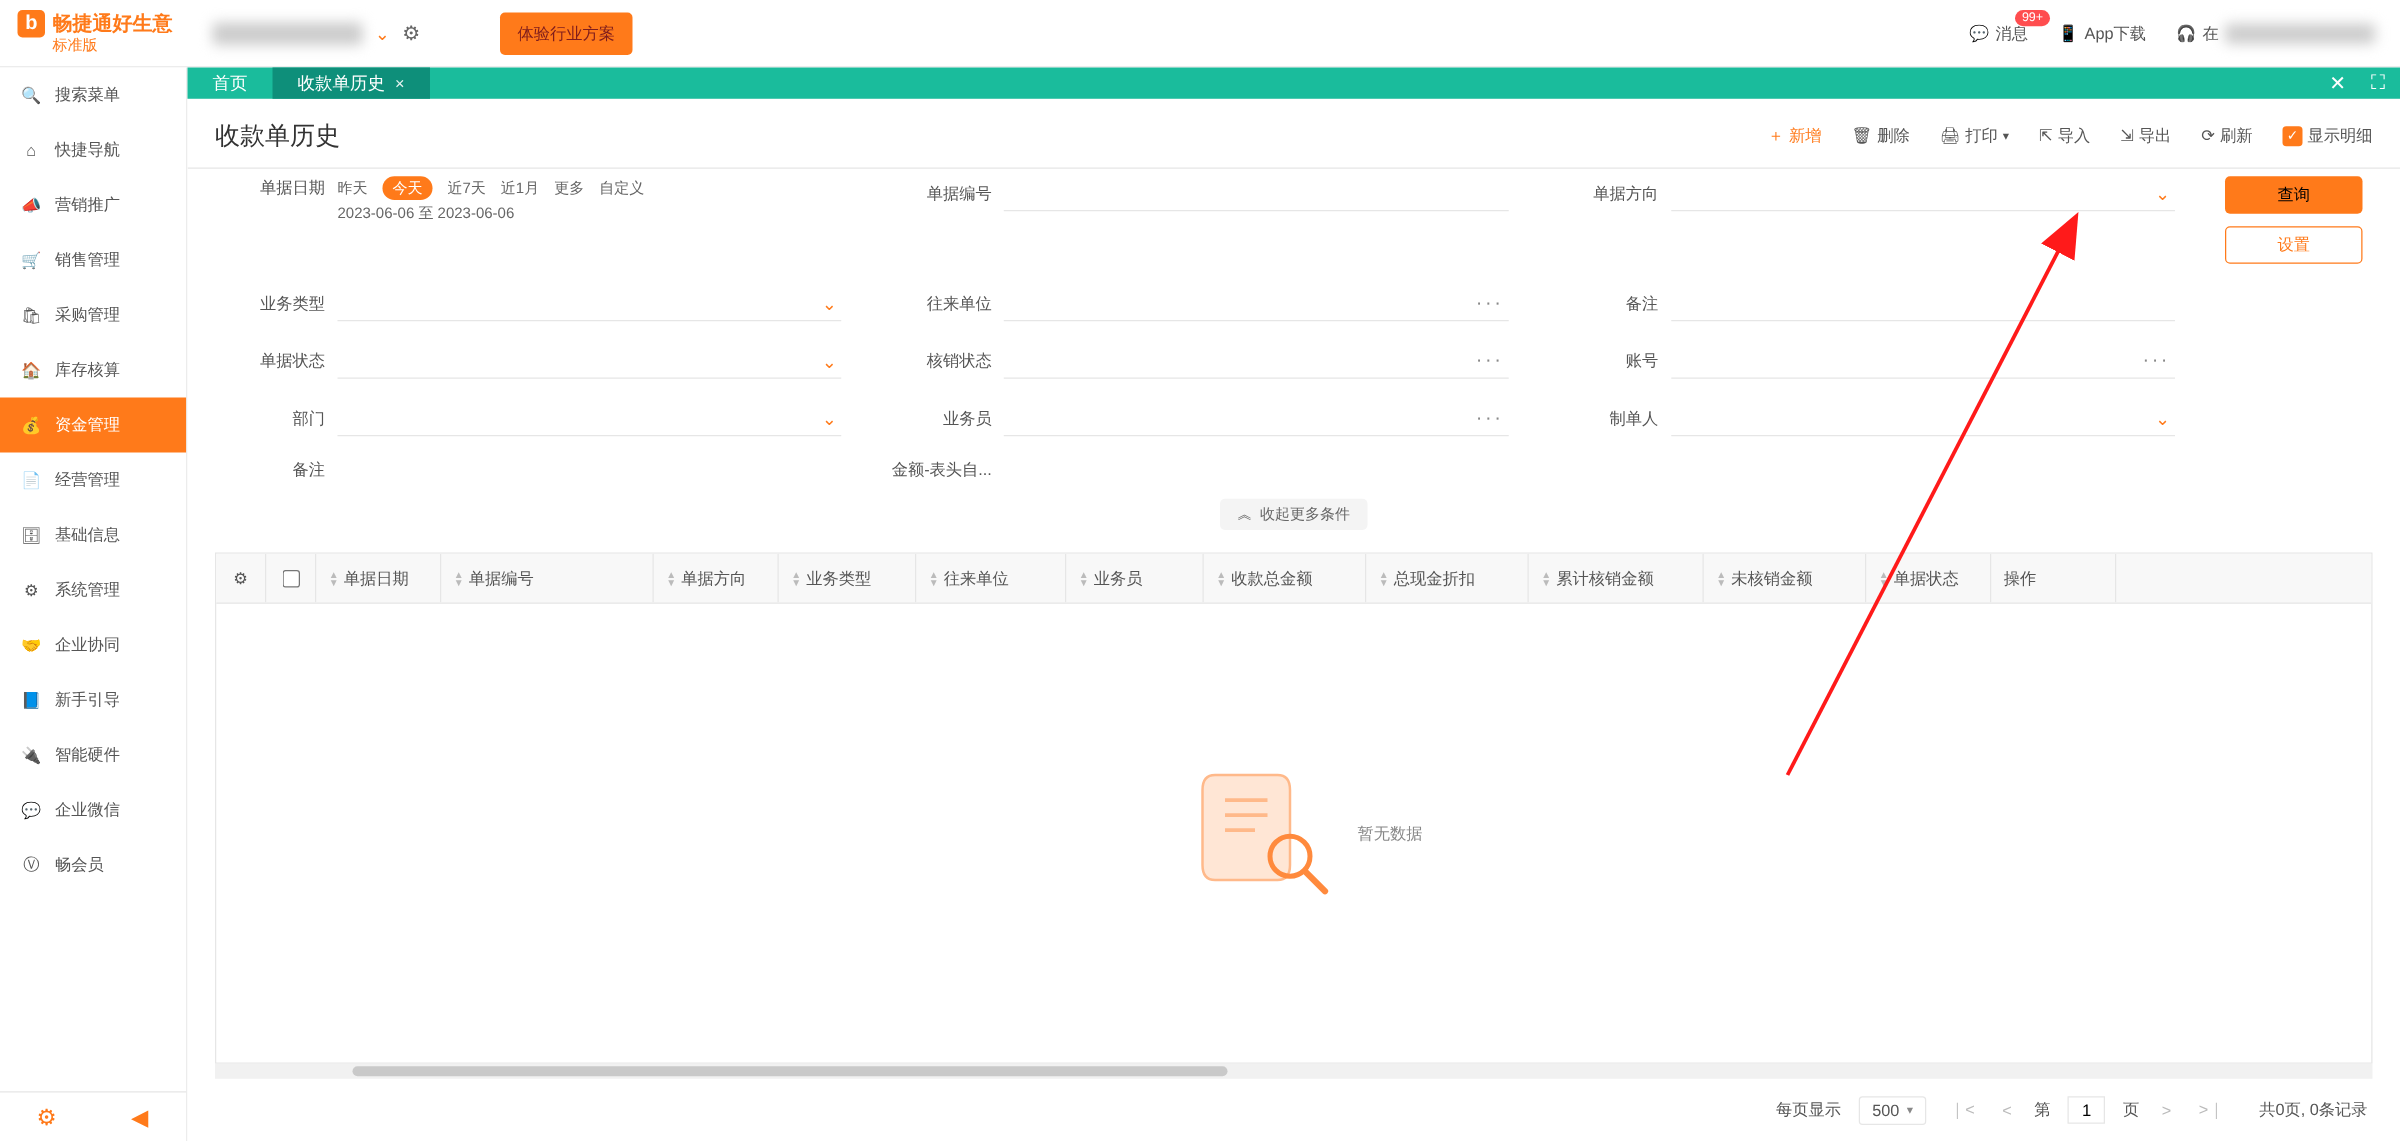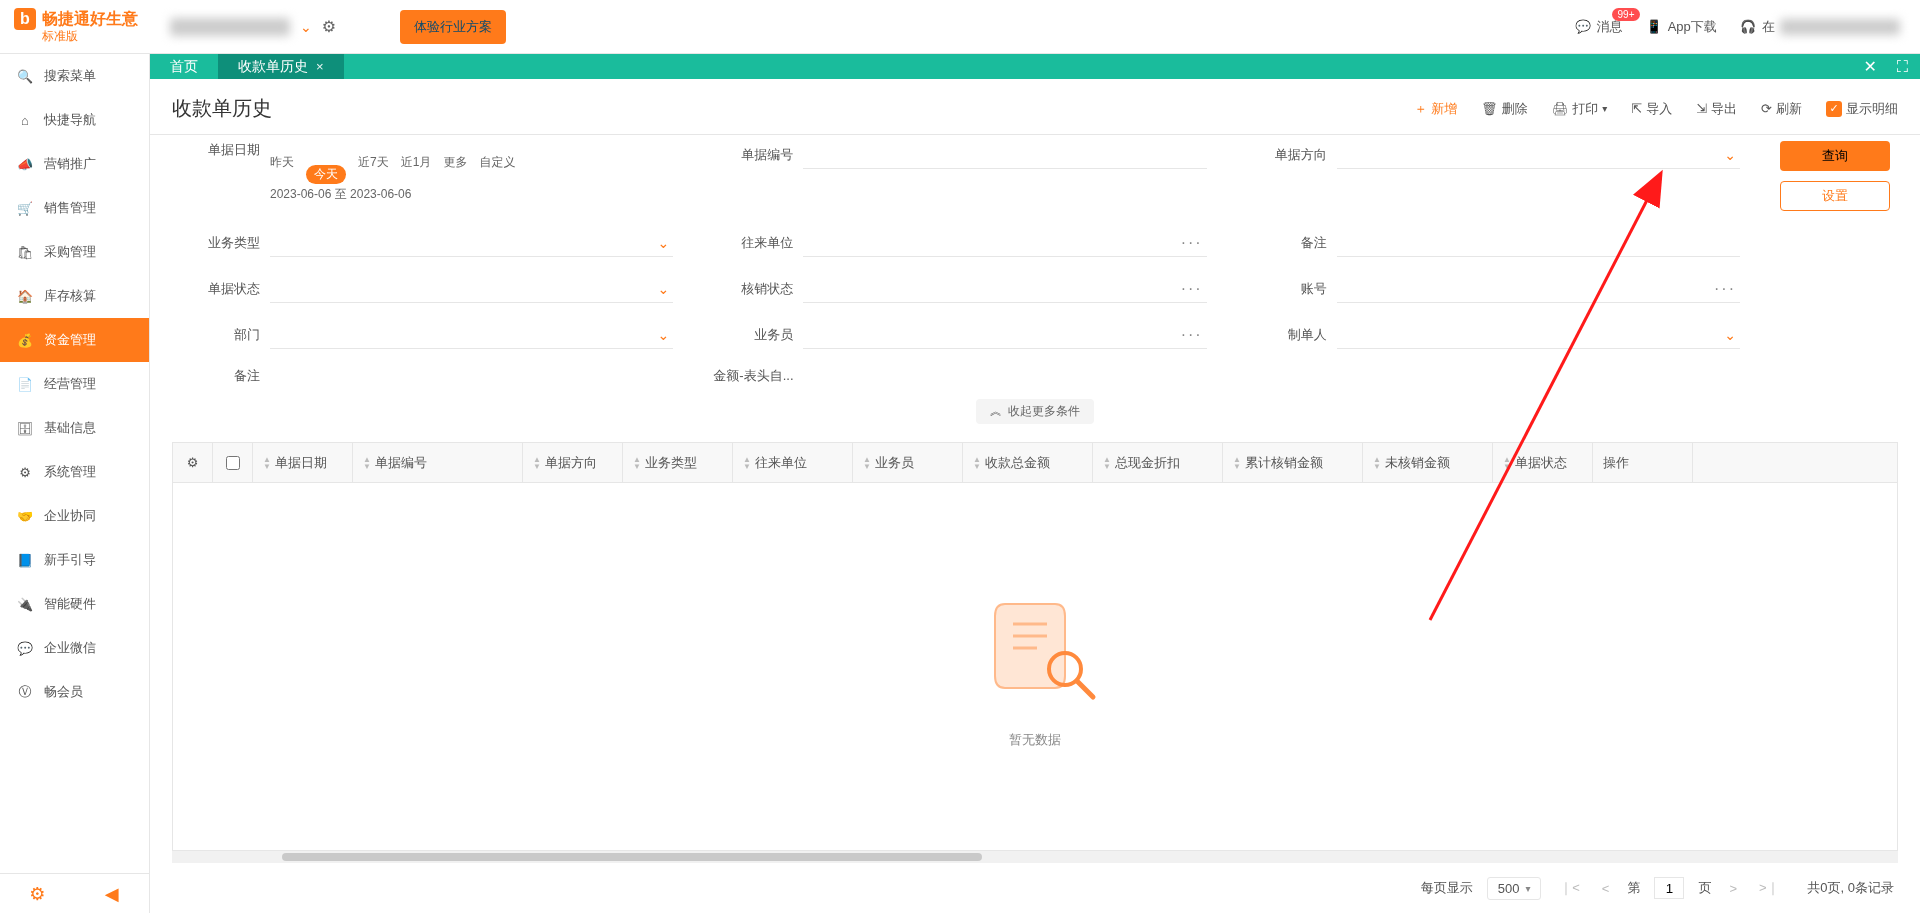--- a/index.html
+++ b/index.html
@@ -25,21 +25,21 @@
   .logo-b {
     width: 22px; height: 22px; border-radius: 4px; background: var(--orange); color: #fff;
     display: flex; align-items: center; justify-content: center; font-weight: 800;
   }
   .logo-sub { color: var(--orange); font-size: 12px; margin-top: -2px; margin-left: 28px; }
   .company-box { flex: 0 0 230px; display: flex; align-items: center; gap: 10px; padding-left: 20px; }
   .company-blur { filter: blur(5px); background: #ccc; color: #999; border-radius: 3px; width: 120px; height: 18px; }
   .chev-down { color: var(--orange); font-size: 14px; }
   .gear { color: #666; font-size: 16px; }
   .trial-btn {
-    margin-left: 20px; background: var(--orange-btn); color: #0c4a6e; border: none;
+    margin-left: 20px; background: var(--orange-btn); color: #7f1d1d; border: none;
     padding: 8px 14px; border-radius: 4px; font-size: 13px; cursor: pointer;
   }
   .header-right { margin-left: auto; display: flex; align-items: center; gap: 24px; padding-right: 20px; color: #555; font-size: 13px; }
   .hr-item { display: flex; align-items: center; gap: 5px; cursor: pointer; position: relative; }
   .badge99 {
     position: absolute; top: -10px; right: -18px; background: #ff4d4f; color: #fff;
     border-radius: 10px; font-size: 10px; padding: 1px 6px;
   }
   .user-blur { filter: blur(5px); background: #ccc; height: 16px; width: 120px; border-radius: 3px; }
 
@@ -95,41 +95,41 @@
   .flabel { width: 90px; text-align: right; color:#555; padding-right:10px; font-size:13px; flex-shrink:0; }
   .fcontrol { flex:1; border-bottom:1px solid var(--border); height:28px; display:flex; align-items:center; position:relative; }
   .fcontrol .chev { position:absolute; right:4px; color: var(--orange); font-size:14px; }
   .fcontrol .dots { position:absolute; right:4px; color: #888; font-size:16px; letter-spacing:2px; }
   .action-col { display:flex; flex-direction:column; gap:10px; align-items:stretch; }
   .btn-search { background: var(--orange-btn); color:#000000; border:none; border-radius:4px; padding:6px 0; cursor:pointer; font-size:13px; }
   .btn-set { background:#fff; color: var(--orange); border:1px solid var(--orange); border-radius:4px; padding:5px 0; cursor:pointer; font-size:13px; }
 
   .date-presets { display:flex; align-items:center; gap:12px; font-size:12px; color:#666; flex-wrap:wrap; }
   .date-presets .pill { cursor:pointer; }
-  .date-presets .pill.active { background: var(--orange); color:#fff; border-radius:10px; padding:1px 8px;margin-top:24px; }
+  .date-presets .pill.active { background: var(--orange); color:#fff; border-radius:10px; padding:1px 8px; }
   .date-range { font-size:12px; color:#666; margin-top:2px; }
 
   .collapse-bar { text-align:center; margin-top:14px; }
   .collapse-btn {
     display:inline-flex; align-items:center; gap:6px; background:#f4f4f4; border-radius:4px;
     padding:4px 14px; color:#666; font-size:12px; cursor:pointer;
   }
 
   
   .table-wrap { margin: 10px 22px 0 22px; border:1px solid var(--border); flex:1; display:flex; flex-direction:column; min-height:0; }
   .thead {
     display:flex; align-items:center; height:40px; background:#f8f8f8; border-bottom:1px solid var(--border);
     overflow:hidden; flex-shrink:0;
   }
   .th { display:flex; align-items:center; justify-content:flex-start; padding:0 10px; color:#555; font-size:13px; border-right:1px solid var(--border); height:100%; flex-shrink:0; position:relative; }
   .th .sort { display:inline-flex; flex-direction:column; margin-right:4px; font-size:8px; line-height:7px; color:#bbb; }
   .th-gear { width:40px; justify-content:center; cursor:pointer; }
   .th-check { width:40px; justify-content:center; }
   .th-check input { width:14px; height:14px; }
-  .tbody { flex:1; display:flex; flex-direction:column; align-items:center; justify-content:center; gap:14px; color:#888; }
+  .tbody { flex:1; display:flex; flex-direction:row; align-items:center; justify-content:center; gap:14px; color:#888; }
   .empty-ill svg { width:140px; height:130px; }
   .hscroll { height:12px; background:#f1f1f1; position:relative; margin:0 22px; }
   .hscroll .thumb { position:absolute; left:110px; top:2px; height:8px; width:700px; background:#c9c9c9; border-radius:4px; }
 
   
   .pager {
     height:50px; display:flex; align-items:center; justify-content:flex-end; gap:14px;
     padding: 0 26px; color:#555; font-size:13px; background:#fff;
   }
   .pg-box { border:1px solid var(--border); padding:3px 10px; display:flex; align-items:center; gap:6px; border-radius:3px; }

